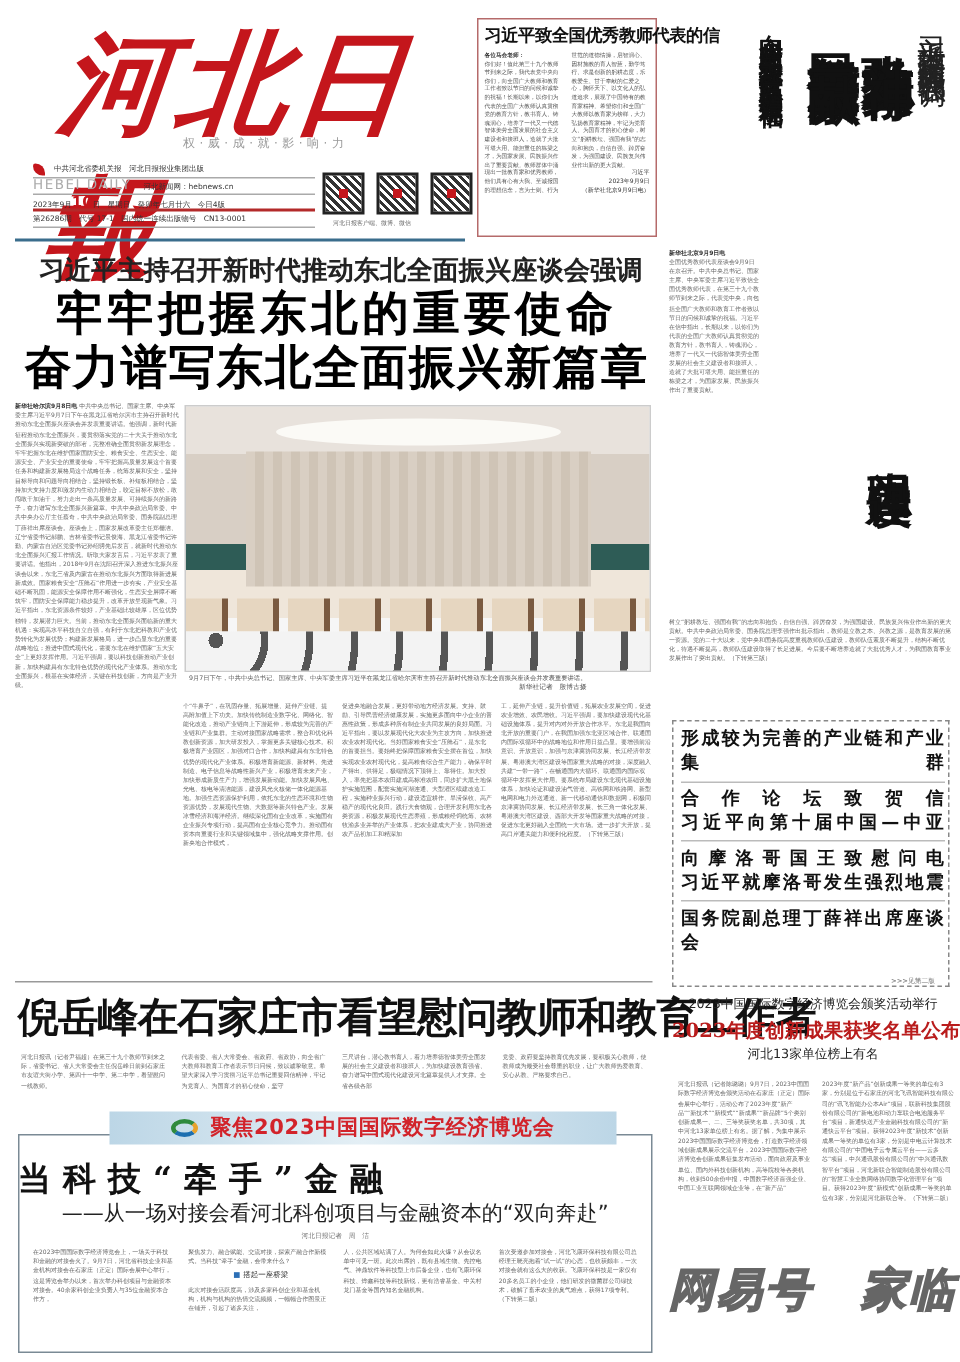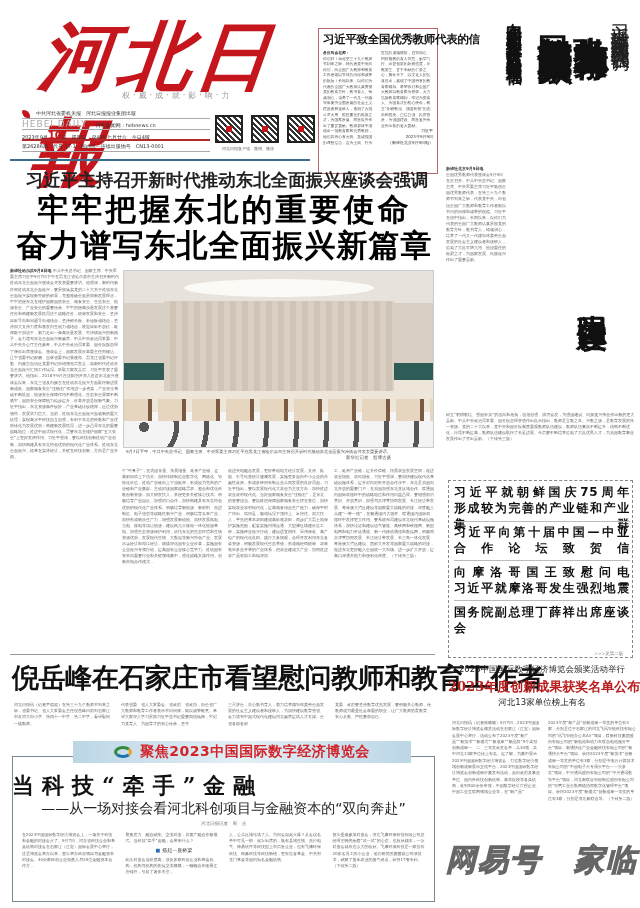--- a/index.html
+++ b/index.html
@@ -13,21 +13,21 @@
   .info-box .line.red { border-bottom: 2px solid #b32a2a; }
   .hebei-daily { font-size: 9px; color: #aaa; letter-spacing: 1px; margin-right: 8px; }
   .date-big { font-size: 10px; color: #c4161c; font-weight: bold; }
   .logo-mark { display: inline-block; width: 8px; height: 8px; background: #c4161c; border-radius: 2px 8px 0 8px; margin-right: 6px; vertical-align: middle; }
   .qr { width: 28px; height: 28px; background: repeating-linear-gradient(45deg,#333 0 2px,#fff 2px 4px), #fff; border: 2px solid #222; position: relative; }
   .qr::after { content: ""; position: absolute; left: 9px; top: 9px; width: 6px; height: 6px; background: #c4161c; }
   .qr-row { left: 215px; top: 115px; display: flex; gap: 8px; }
   .qr-caption { left: 222px; top: 146px; font-size: 4px; color: #666; }
   .rule-blue { left: 10px; top: 159px; width: 300px; height: 2px; background: #3a6d8c; }
 
-  .letter-box { left: 318px; top: 28px; width: 120px; height: 146px; border: 1px solid #b56a6a; padding: 3px 4px; }
+  .letter-box { left: 318px; top: 12px; width: 120px; height: 146px; border: 1px solid #b56a6a; padding: 3px 4px; }
   .letter-title { font-size: 11.5px; font-weight: bold; text-align: center; color: #111; white-space: nowrap; margin-bottom: 3px; letter-spacing: -0.3px; }
   .letter-body { columns: 2; column-gap: 6px; font-size: 3.8px; line-height: 5.6px; color: #555; }
   .sig { text-align: right; font-size: 4px; color: #333; }
 
   .vert { writing-mode: vertical-rl; text-orientation: upright; font-weight: bold; color: #111; }
   .vh-xi { left: 610px; top: 10px; font-family: "DejaVu Serif", serif; font-size: 19px; line-height: 22px; letter-spacing: 2px; font-weight: normal; color: #222; }
   .vh-main1 { left: 571px; top: 8px; font-size: 35px; line-height: 40px; letter-spacing: 1px; }
   .vh-main2 { left: 535px; top: 8px; font-size: 35px; line-height: 40px; letter-spacing: 1px; }
   .vh-main3 { left: 574px; top: 290px; font-size: 30px; line-height: 36px; letter-spacing: 2px; }
   .vh-sub { left: 505px; top: 10px; font-size: 16px; line-height: 18px; letter-spacing: 2px; }
@@ -171,27 +171,26 @@
     <div>聚焦发力、融合赋能、交流对接，探索产融合作新模式。当科技“牵手”金融，会带来什么？</div>
     <div class="expo-subhead">搭起一座桥梁</div>
     <div>此次对接会活跃度高，涉及多家科创企业和基金机构，机构与机构的热情交流频频，一幅幅合作图景正在铺开，引起了诸多关注，</div>
   </div>
   <div>人，公共区域站满了人。为何会如此火爆？从会议名单中可见一斑。此次出席的，既有县域生物、先控电气、神鼎软件等科技型上市后备企业，也有飞康环保科技、烨鑫科技等科技新锐，更有浩睿基金、中关村龙门基金等国内知名金融机构。</div>
   <div>首次受邀参加对接会，河北飞康环保科技有限公司总经理王晓亮抱着“试一试”的心态，也收获颇丰，一次对接会就有这么大的收获。飞康环保科技是一家仅有20多名员工的小企业，他们研发的微菌群公司绿技术，破解了畜禾农业的臭气难点，获得17项专利。（下转第二版）</div>
 </div>
 
 <div class="abs brief-frame"></div>
 <div class="abs brief" style="top:484px;">
-  <div>习近平就朝鲜国庆75周年</div>
   <div>形成较为完善的产业链和产业集群</div>
 </div>
 <div class="abs brief-div" style="top:521px;"></div>
 <div class="abs brief" style="top:524px;">
+  <div>合作论坛致贺信</div>
   <div>习近平向第十届中国—中亚</div>
-  <div>合作论坛致贺信</div>
 </div>
 <div class="abs brief-div" style="top:560px;"></div>
 <div class="abs brief" style="top:564px;">
   <div>向摩洛哥国王致慰问电</div>
   <div>习近平就摩洛哥发生强烈地震</div>
 </div>
 <div class="abs brief-div" style="top:600px;"></div>
 <div class="abs brief" style="top:604px;">
   <div>国务院副总理丁薛祥出席座谈会</div>
 </div>

